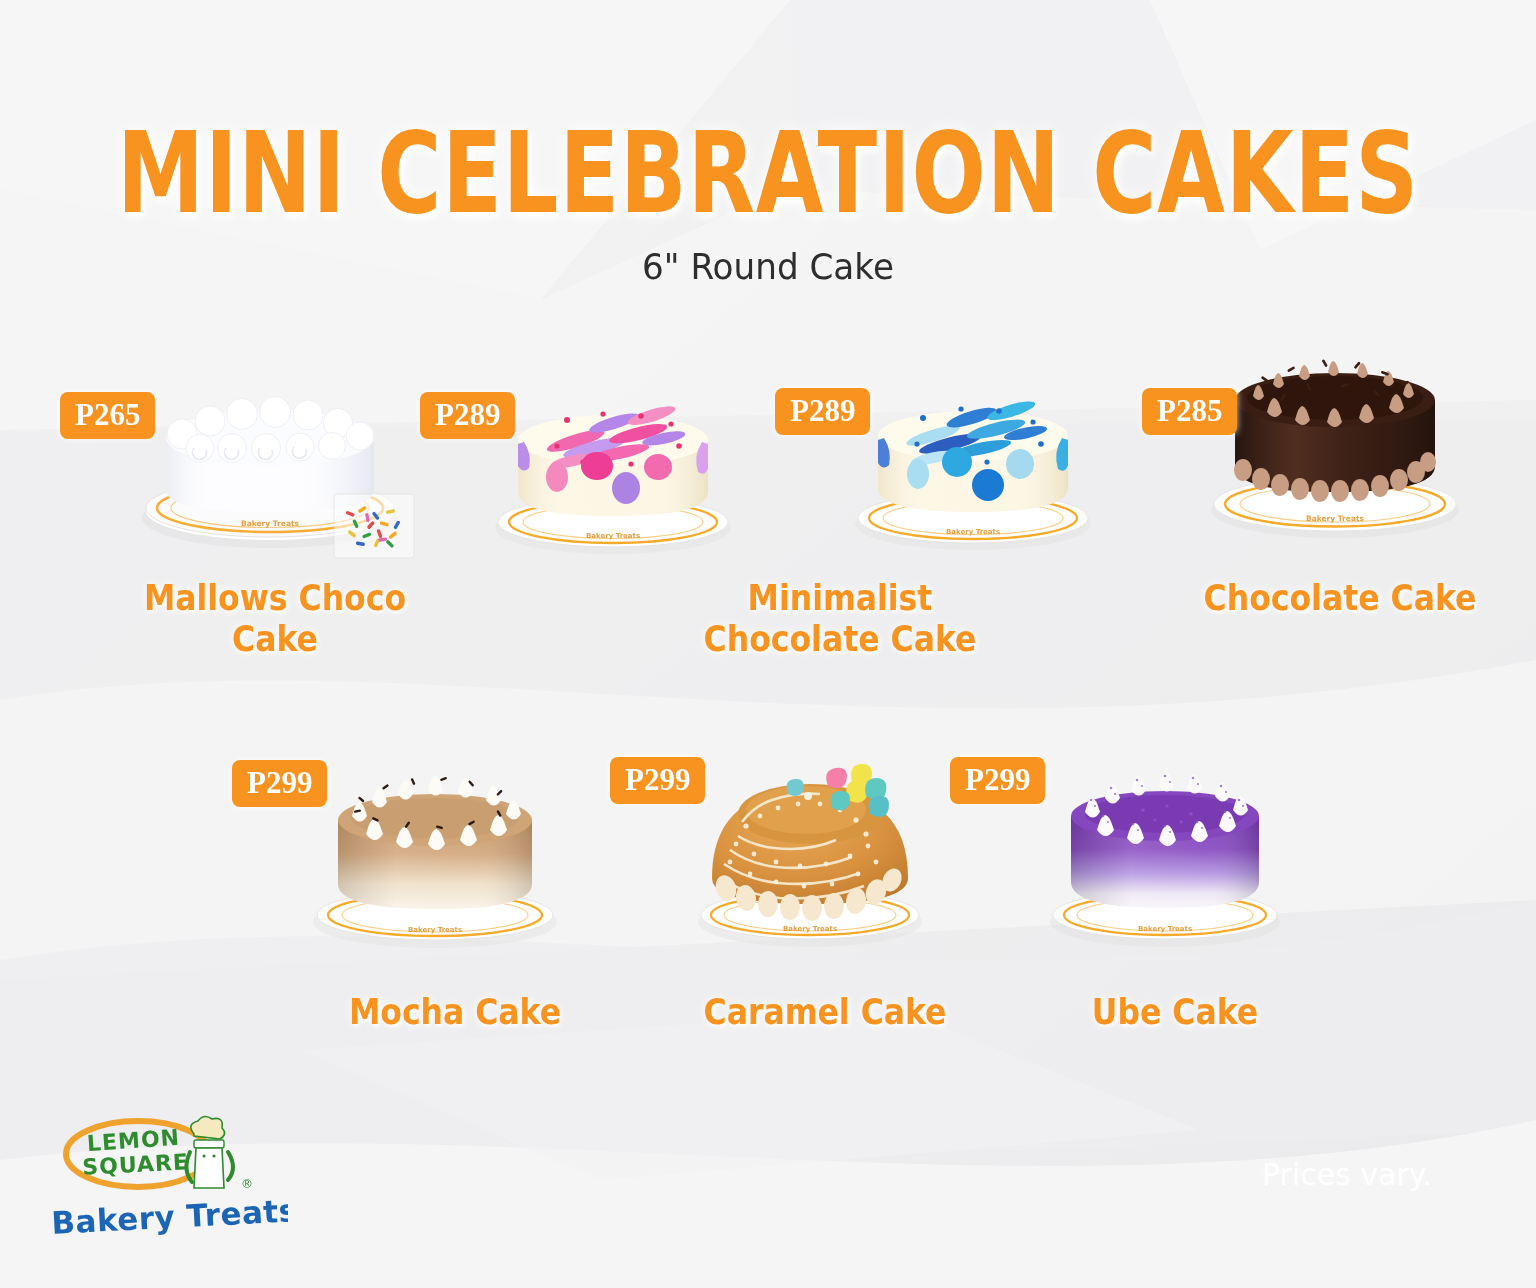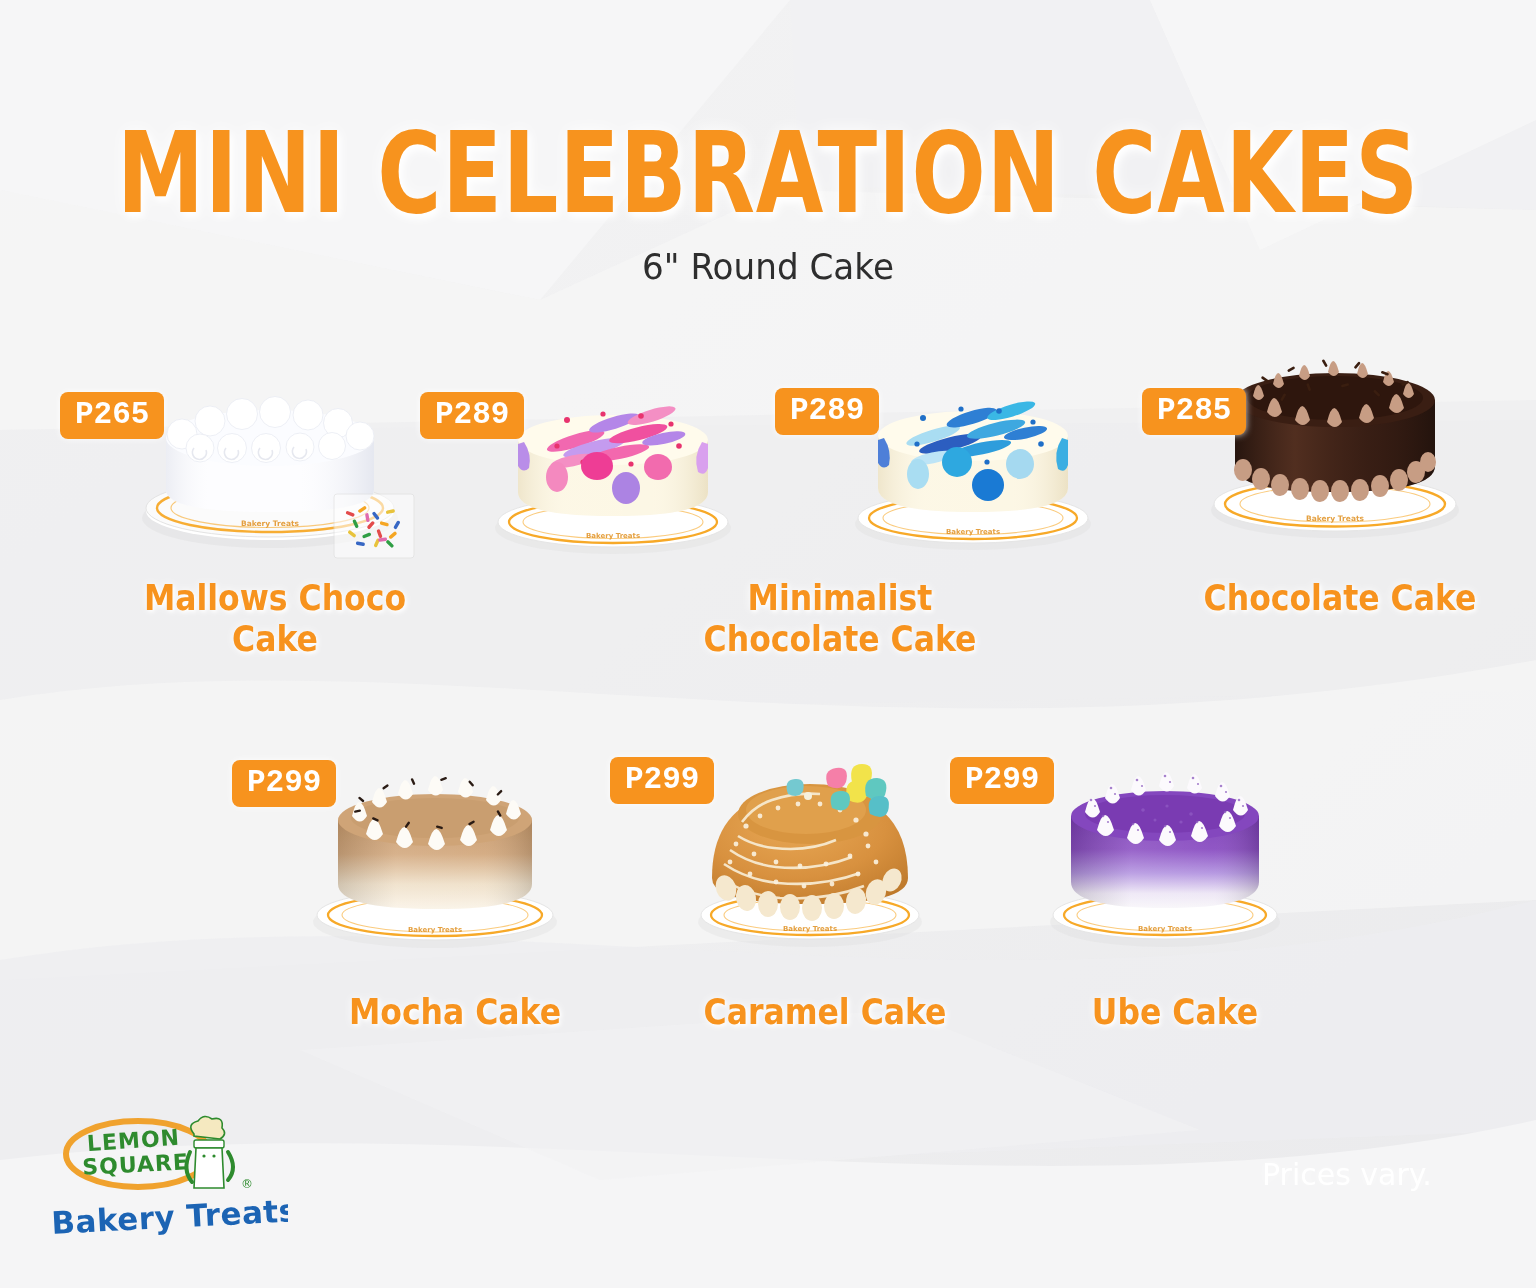--- a/index.html
+++ b/index.html
@@ -34,21 +34,21 @@
     font-weight:400;
     color:#2e2e2e;
     transform:scaleX(0.95);
   }
   .item { position:absolute; }
 
   .badge {
     position:absolute;
     background:#F7931E;
     color:#ffffff;
-    font-family:Liberation Mono, monospace;
+    font-family:Liberation Serif, serif;
     font-weight:700;
     font-size:31px;
     letter-spacing:0px;
     padding:7px 15px 9px 15px;
     border-radius:8px;
     z-index:9;
     line-height:1;
     box-shadow:0 0 7px rgba(255,255,255,0.85);
   }
 

